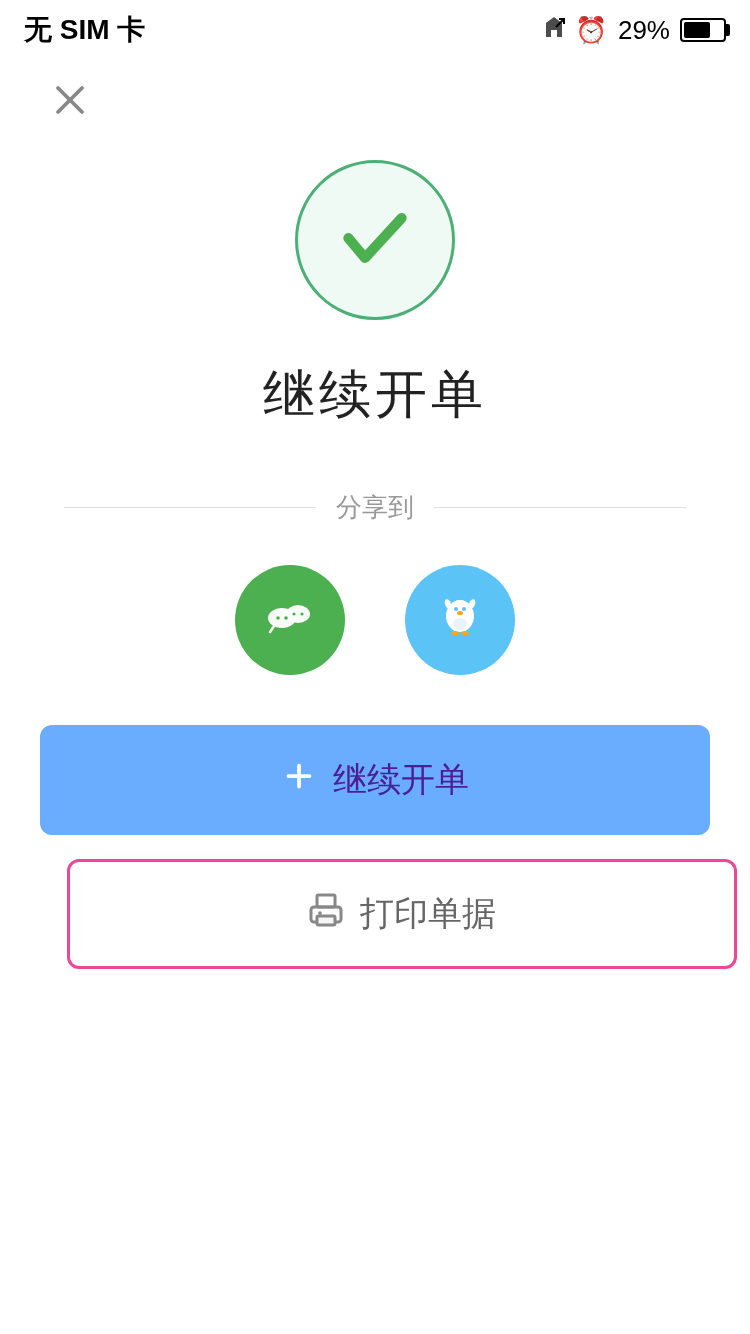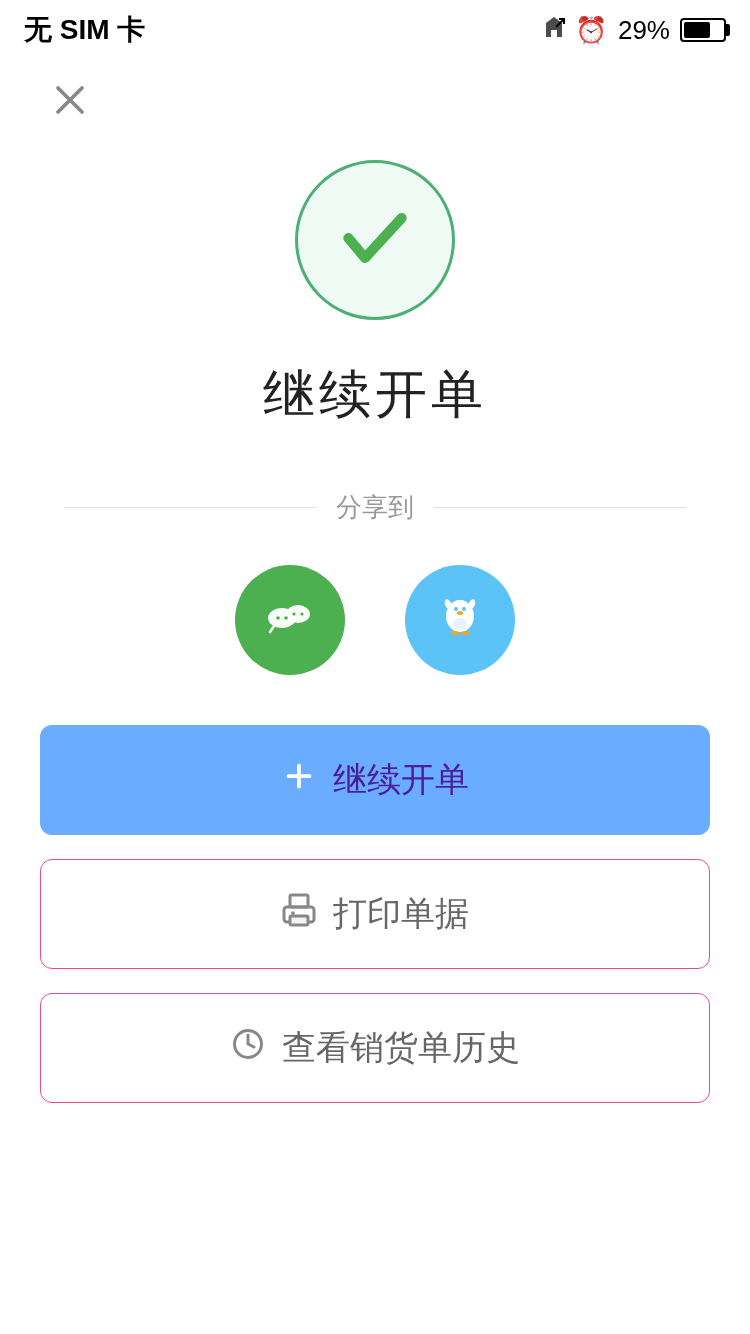--- a/index.html
+++ b/index.html
@@ -197,21 +197,22 @@
       cursor: pointer;
       border: none;
     }
     .action-btn-primary {
       background: #6aadff;
       color: #4c1d95;
     }
     .action-btn-secondary {
       background: #fff;
       color: #666;
-      border: 1px solid #ec4899;
+      border: 3px solid #ec4899;
+      margin-left: 27px;
     }
     .action-btn svg {
       width: 36px;
       height: 36px;
     }
   </style>
 </head>
 <body>
 
 <div class="status-bar">
@@ -330,24 +331,15 @@
         <svg viewBox="0 0 24 24" fill="none" stroke="#888" stroke-width="2" stroke-linecap="round" stroke-linejoin="round">
           <rect x="6" y="2" width="12" height="8" rx="1"></rect>
           <path d="M4 10h16a2 2 0 0 1 2 2v6a2 2 0 0 1-2 2H4a2 2 0 0 1-2-2v-6a2 2 0 0 1 2-2z"></path>
           <rect x="6" y="16" width="12" height="6" rx="1" fill="#f5f5f5"></rect>
           <line x1="8" y1="14" x2="8" y2="14" stroke="#888" stroke-width="2.5" stroke-linecap="round"></line>
         </svg>
       </span>
       <span>打印单据</span>
     </button>
 
-    <button class="action-btn action-btn-secondary">
-      <span>
-        <svg viewBox="0 0 24 24" fill="none" stroke="#888" stroke-width="2" stroke-linecap="round" stroke-linejoin="round">
-          <circle cx="12" cy="12" r="9"></circle>
-          <polyline points="12,6 12,12 16,14"></polyline>
-        </svg>
-      </span>
-      <span>查看销货单历史</span>
-    </button>
   </div>
 
 </div>
 
 </body></html>

